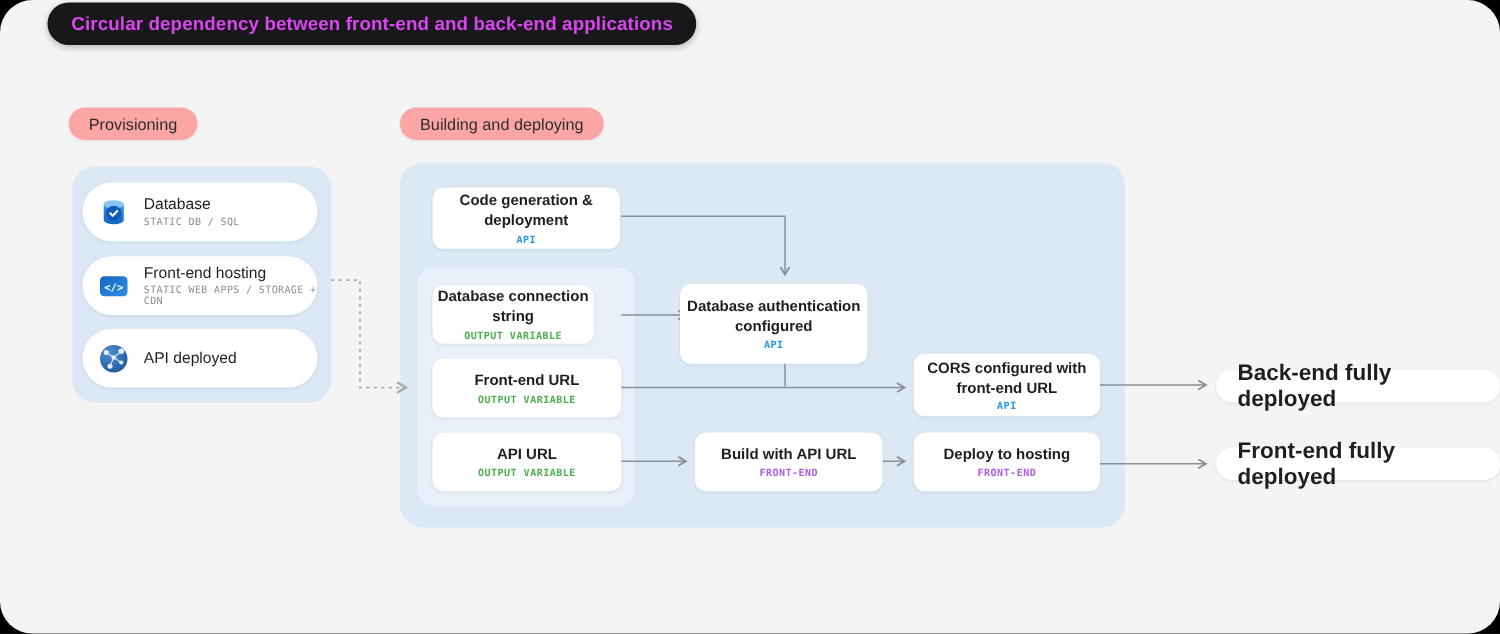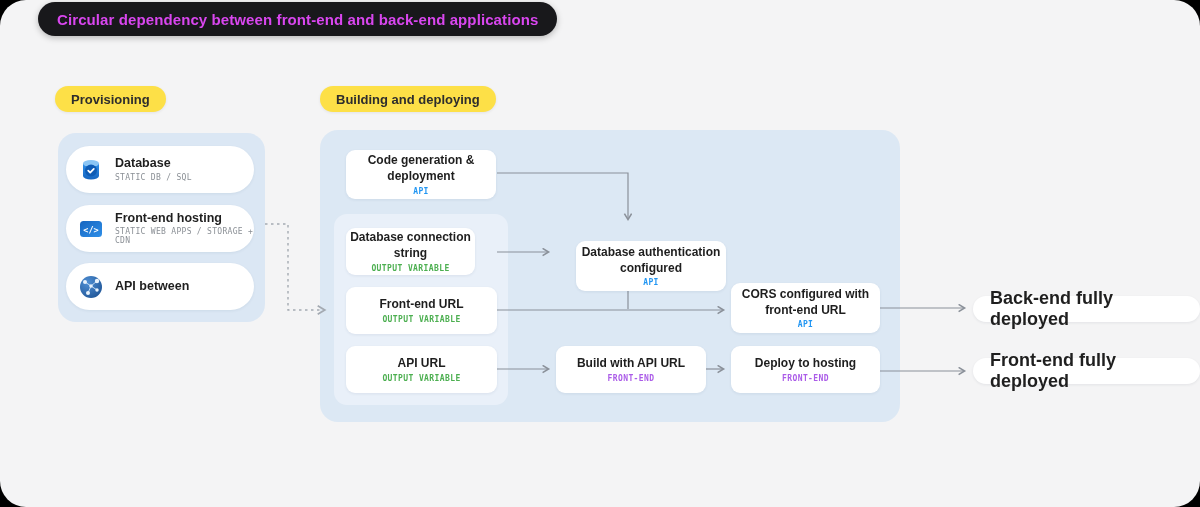--- a/index.html
+++ b/index.html
@@ -6,54 +6,54 @@
   body{width:1200px;height:507px;font-family:"Liberation Sans",sans-serif;-webkit-font-smoothing:antialiased;}
   #canvas{position:relative;width:1200px;height:507px;background:#f4f4f5;border-radius:26px;overflow:hidden;}
 
   
   .title-pill{position:absolute;left:38px;top:2px;height:34px;display:inline-flex;align-items:center;
     padding:0 19px;background:#18181b;color:#d946ef;border-radius:17px;font-size:15px;font-weight:600;
     letter-spacing:.1px;z-index:5;box-shadow:0 2px 6px rgba(0,0,0,.25);}
 
   
   .section-pill{position:absolute;height:26px;display:inline-flex;align-items:center;padding:0 16px;
-    background:#fde047;border-radius:13px;font-size:13px;font-weight:700;color:#2d2d2d;
+    background:#fca5a5;border-radius:13px;font-size:13px;font-weight:400;color:#2d2d2d;
     box-shadow:0 1px 3px rgba(20,40,70,.08);z-index:3;}
   .sp-provisioning{left:55px;top:86px;}
   .sp-building{left:320px;top:86px;}
 
   
   .panel{position:absolute;border-radius:18px;z-index:1;}
   .panel-provisioning{left:58px;top:133px;width:207px;height:189px;background:#dbe7f4;}
   .panel-building{left:320px;top:130px;width:580px;height:292px;background:#dce8f4;}
   .panel-inner{left:334px;top:214px;width:174px;height:191px;background:#e9f0f9;border-radius:13px;z-index:2;}
 
   
   .pcard{position:absolute;left:66px;width:188px;height:47px;background:#fff;border-radius:24px;
     display:flex;align-items:center;padding-left:10px;box-sizing:border-box;z-index:3;
     box-shadow:0 1px 3px rgba(20,50,90,.07);}
   .pc-1{top:146px;} .pc-2{top:205px;} .pc-3{top:263px;}
   .pcard .icon{width:30px;height:30px;flex:0 0 30px;margin-right:9px;}
   .pcard-text{display:flex;flex-direction:column;gap:2px;}
-  .pcard-title{font-size:12.5px;font-weight:700;color:#1f1f1f;line-height:1.1;}
+  .pcard-title{font-size:12.5px;font-weight:400;color:#1f1f1f;line-height:1.1;}
   .pcard-sub{font-family:"DejaVu Sans Mono",monospace;font-size:8px;color:#8a8f95;letter-spacing:.3px;}
 
   
   .node{position:absolute;background:#fff;border-radius:9px;display:flex;flex-direction:column;
     align-items:center;justify-content:center;text-align:center;gap:2px;z-index:3;
     box-shadow:0 1px 3px rgba(20,50,90,.08);box-sizing:border-box;padding:0 3px;}
   .node-title{font-size:12px;font-weight:600;color:#1e1e1e;line-height:1.3;}
   .node-tag{font-family:"DejaVu Sans Mono",monospace;font-size:8px;letter-spacing:.4px;font-weight:700;}
   .tag-api{color:#2196f3;} .tag-out{color:#4caf50;} .tag-fe{color:#ab5ce8;}
 
   .n-codegen{left:346px;top:150px;width:150px;height:49px;}
   .n-dbconn{left:346px;top:228px;width:129px;height:47px;}
   .n-feurl{left:346px;top:287px;width:151px;height:47px;}
   .n-apiurl{left:346px;top:346px;width:151px;height:47px;}
-  .n-dbauth{left:576px;top:227px;width:150px;height:50px;margin-top:14px;}
+  .n-dbauth{left:544px;top:227px;width:150px;height:64px;}
   .n-cors{left:731px;top:283px;width:149px;height:50px;}
   .n-build{left:556px;top:346px;width:150px;height:47px;}
   .n-deploy{left:731px;top:346px;width:149px;height:47px;}
 
   
   .outcome-pill{position:absolute;height:26px;display:inline-flex;align-items:center;padding:0 17px;
     background:#fff;border-radius:14px;font-size:18px;font-weight:600;color:#1f1f1f;
     box-shadow:0 1px 3px rgba(20,40,70,.08);z-index:3;}
   .op-backend{left:973px;top:296px;}
   .op-frontend{left:973px;top:358px;}
@@ -155,21 +155,21 @@
         <g fill="#e8f2fc">
           <circle cx="9" cy="10" r="2"></circle>
             <circle cx="21" cy="9" r="2.2"></circle>
           <circle cx="15" cy="14" r="1.8"></circle>
             <circle cx="12" cy="21" r="2"></circle>
             <circle cx="21" cy="18" r="1.7"></circle>
         </g>
       </svg>
     </span>
     <span class="pcard-text">
-      <span class="pcard-title">API between</span>
+      <span class="pcard-title">API deployed</span>
     </span>
   </div>
 
   <div class="node n-codegen">
     <div class="node-title">Code generation &amp; deployment</div>
     <div class="node-tag tag-api">API</div>
   </div>
 
   <div class="node n-dbconn">
     <div class="node-title">Database connection string</div>

